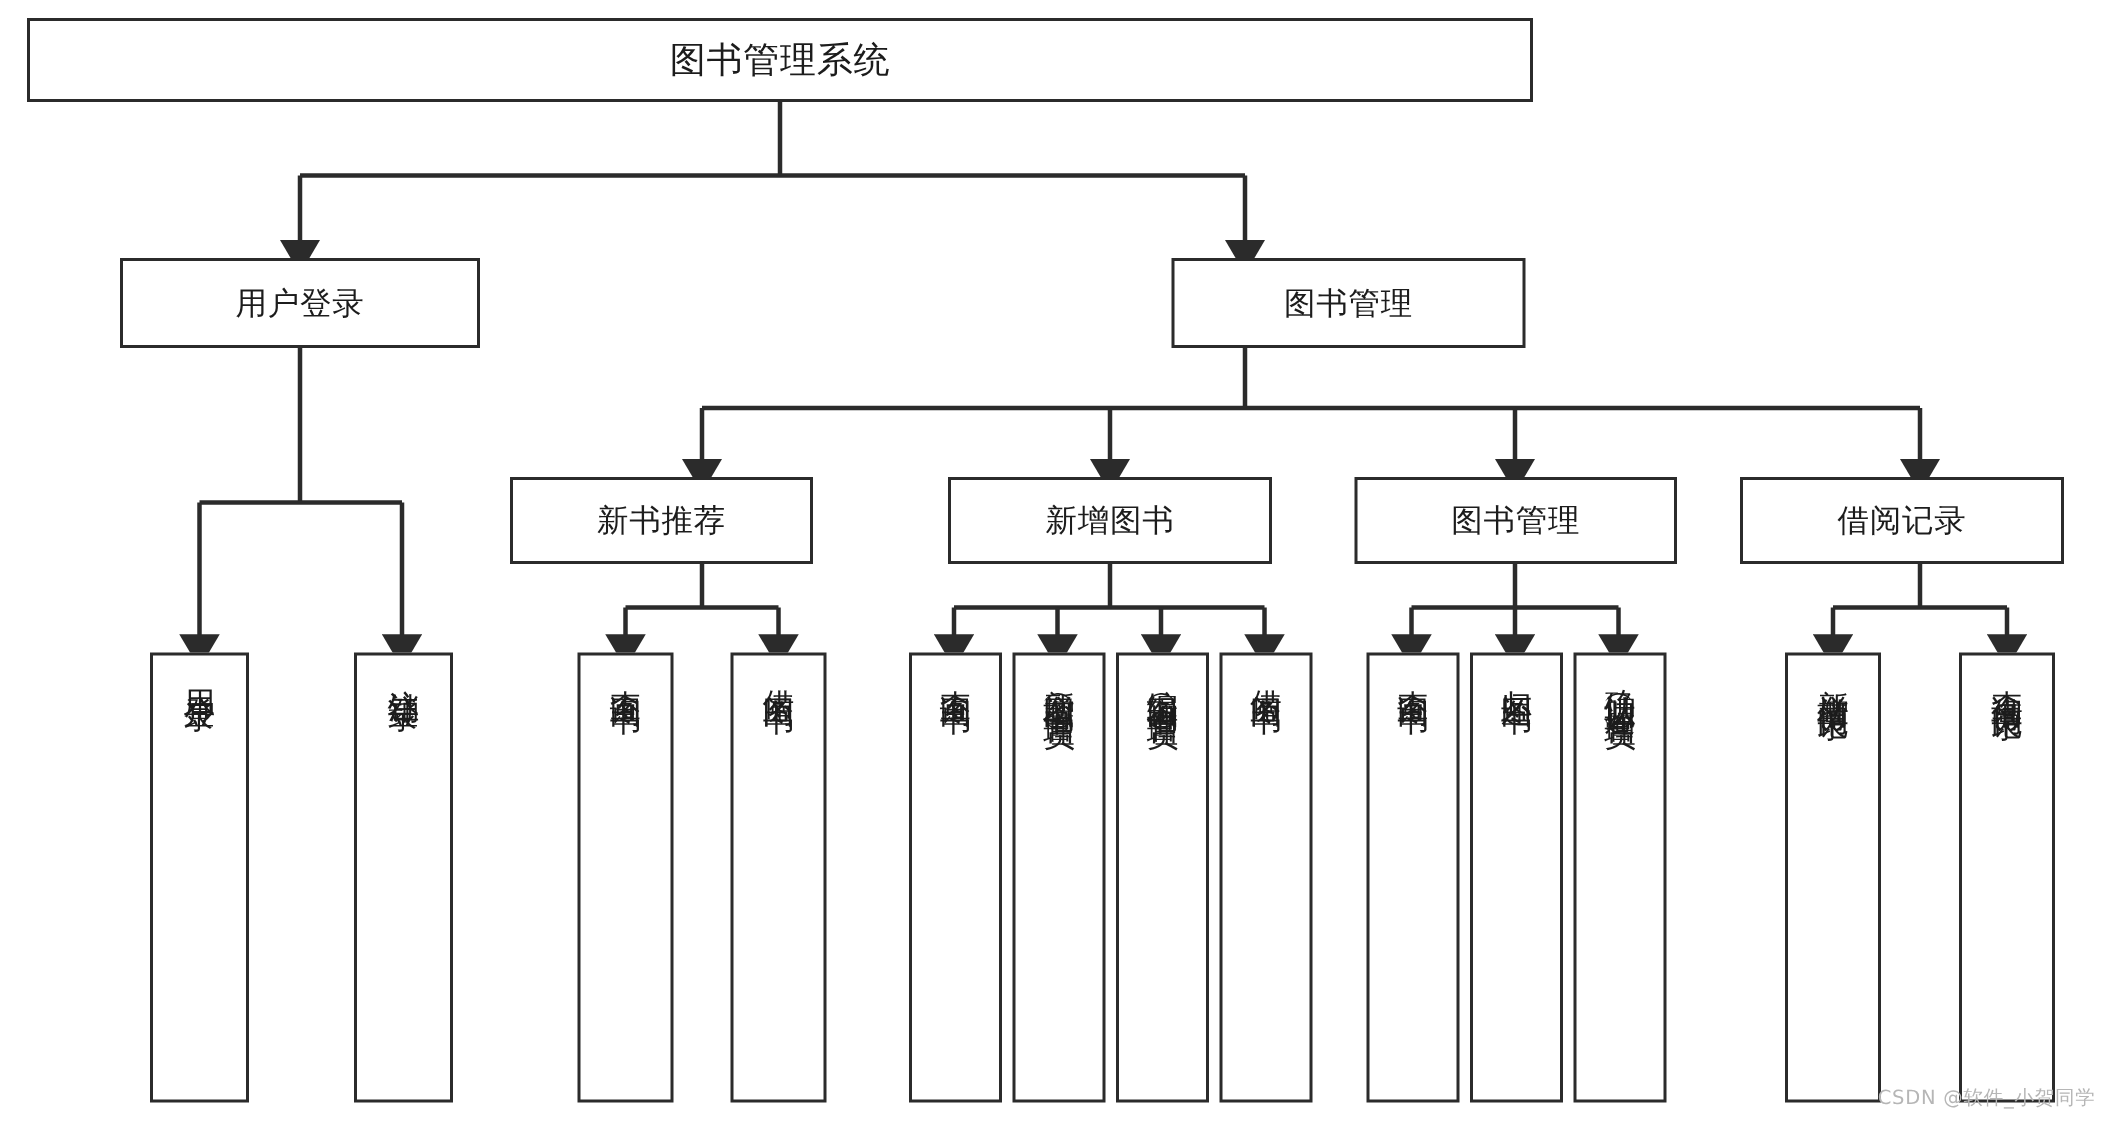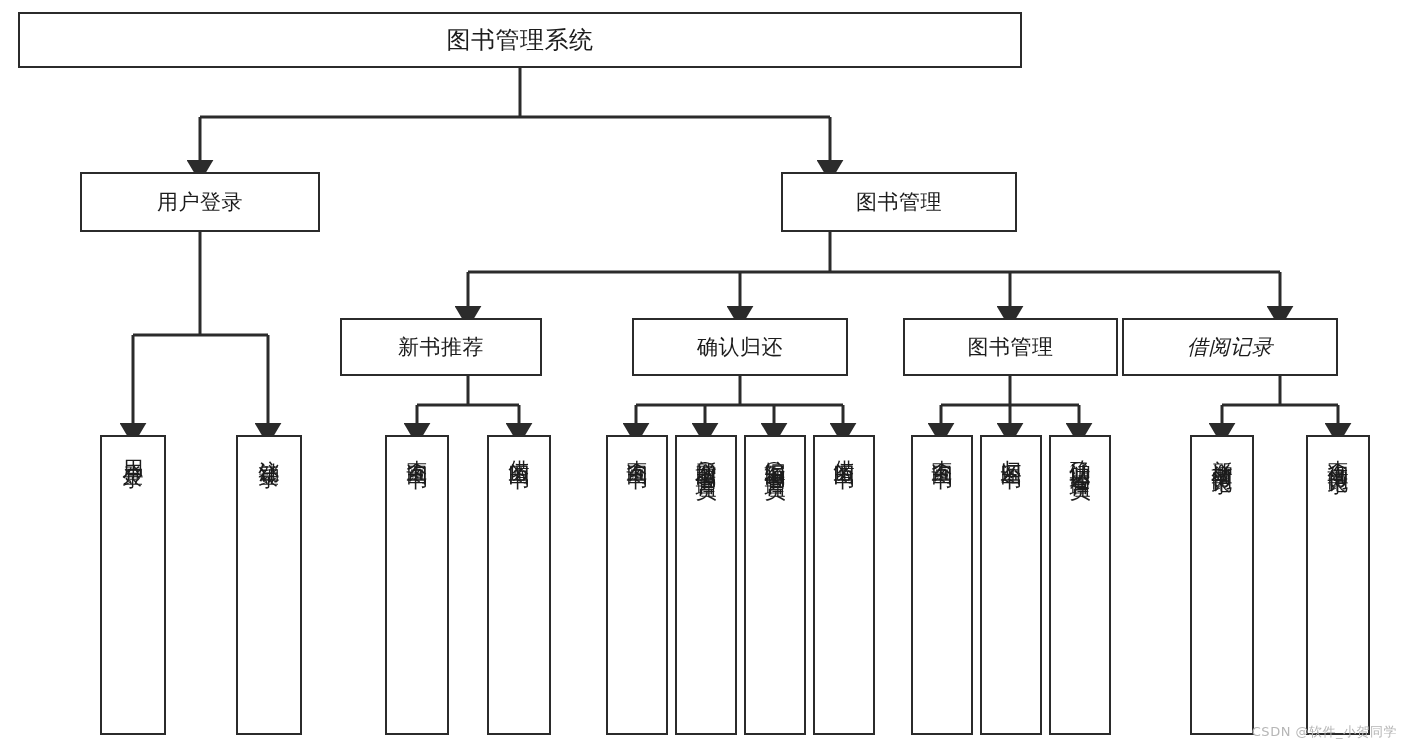--- a/index.html
+++ b/index.html
@@ -134,26 +134,26 @@
     <span class="lbl">用户登录</span>
   </div>
   <div class="node" style="left:744px; top:172px; width:236px; height:60px;margin-left:37px;">
     <span class="lbl">图书管理</span>
   </div>
 
   <div class="node" style="left:340px; top:318px; width:202px; height:58px;">
     <span class="lbl">新书推荐</span>
   </div>
   <div class="node" style="left:632px; top:318px; width:216px; height:58px;">
-    <span class="lbl">确认归还</span>
+    <span class="lbl">新增图书</span>
   </div>
   <div class="node" style="left:903px; top:318px; width:215px; height:58px;">
     <span class="lbl">图书管理</span>
   </div>
-  <div class="node" style="left:1122px; top:318px; width:216px; height:58px;font-style:italic;">
+  <div class="node" style="left:1160px; top:318px; width:216px; height:58px;">
     <span class="lbl">借阅记录</span>
   </div>
 
   <div class="node vert" style="left:100px; top:435px; width:66px; height:300px;">
     <span class="lbl">用户登录</span>
   </div>
   <div class="node vert" style="left:236px; top:435px; width:66px; height:300px;">
     <span class="lbl">注销登录</span>
   </div>
 

